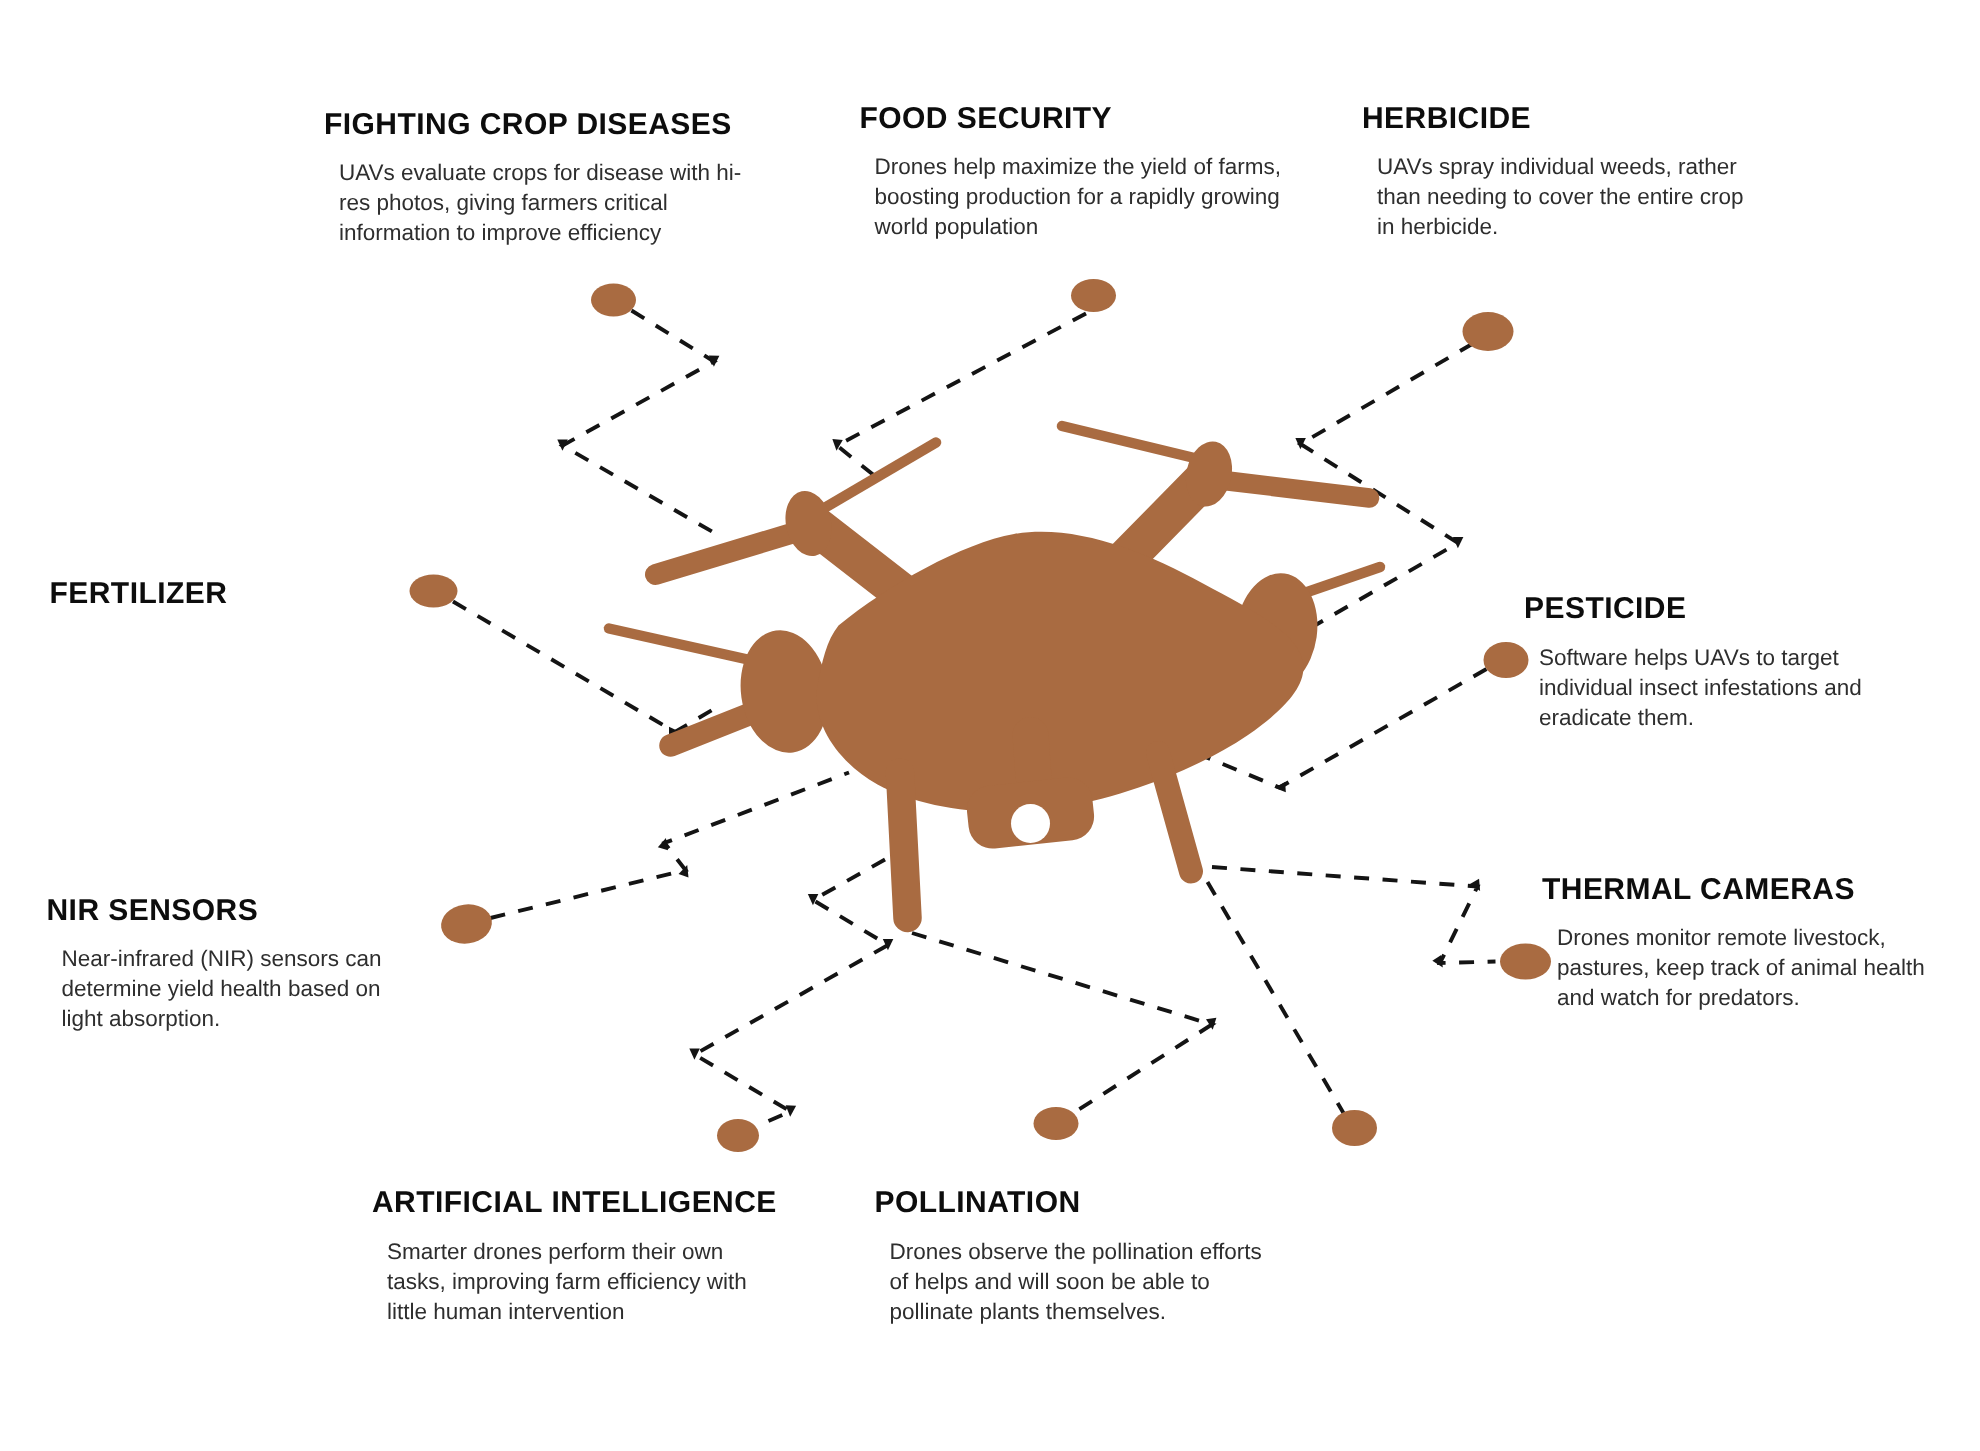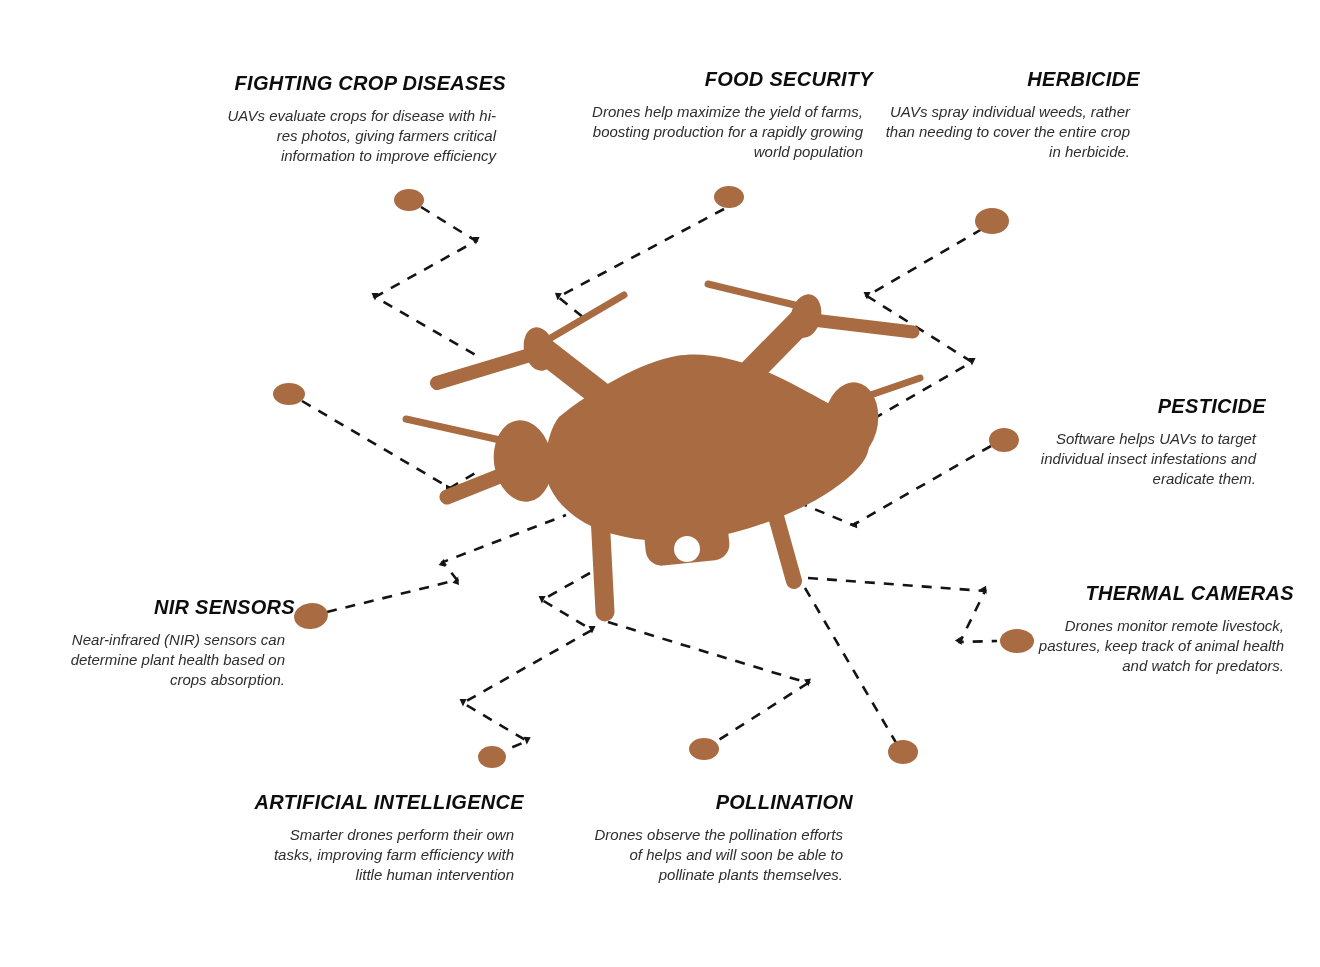--- a/index.html
+++ b/index.html
@@ -7,21 +7,21 @@
     --line:#141414;
     --heading-text:#0d0d0d;
     --body-text:#2e2e2e;
     --background:#ffffff;
   }
   *{margin:0;padding:0;box-sizing:border-box;}
   html,body{width:1320px;height:967px;background:var(--background);
     font-family:"Liberation Sans","DejaVu Sans",sans-serif;overflow:hidden;}
   .stage{position:relative;width:1320px;height:967px;background:var(--background);}
   svg.canvas{position:absolute;left:0;top:0;color:var(--line);}
-  .label-block{position:absolute;text-align:right;font-style:italic;}
+  .label-block{position:absolute;text-align:left;}
   .label-block h2{
     font-size:20px;font-weight:bold;color:var(--heading-text);
     letter-spacing:.3px;margin:0 0 11px 0;line-height:1.15;
   }
   .label-block p{
     font-size:15px;color:var(--body-text);line-height:1.33;margin:10px;
   }
   .dash{fill:none;stroke:var(--line);stroke-width:2.6;stroke-dasharray:10 9;}
   .accent{fill:var(--accent);}
   .accent-stroke{stroke:var(--accent);fill:none;stroke-linecap:round;}
@@ -98,36 +98,37 @@
   <div class="label-block" style="left:216px;top:72px;width:290px">
     <h2>FIGHTING CROP DISEASES</h2>
     <p>UAVs evaluate crops for disease with hi-res photos, giving farmers critical information to improve efficiency</p>
   </div>
 
   <div class="label-block" style="left:573px;top:68px;width:300px">
     <h2>FOOD SECURITY</h2>
     <p>Drones help maximize the yield of farms, boosting production for a rapidly growing world population</p>
   </div>
 
-  <div class="label-block" style="left:870px;top:68px;width:270px">
+  <div class="label-block" style="left:908px;top:68px;width:270px">
     <h2>HERBICIDE</h2>
     <p>UAVs spray individual weeds, rather than needing to cover the entire crop in herbicide.</p>
   </div>
 
   <div class="label-block" style="left:33px;top:385px;width:260px">
+    <h2>FERTILIZER</h2>
   </div>
 
   <div class="label-block" style="left:1016px;top:395px;width:250px">
     <h2>PESTICIDE</h2>
     <p>Software helps UAVs to target individual insect infestations and eradicate them.</p>
   </div>
 
   <div class="label-block" style="left:31px;top:596px;width:264px">
     <h2>NIR SENSORS</h2>
-    <p>Near-infrared (NIR) sensors can determine plant health based on crops absorption.</p>
+    <p>Near-infrared (NIR) sensors can determine yield health based on light absorption.</p>
   </div>
 
   <div class="label-block" style="left:1028px;top:582px;width:266px">
     <h2>THERMAL CAMERAS</h2>
     <p>Drones monitor remote livestock, pastures, keep track of animal health and watch for predators.</p>
   </div>
 
   <div class="label-block" style="left:248px;top:791px;width:276px">
     <h2>ARTIFICIAL INTELLIGENCE</h2>
     <p>Smarter drones perform their own tasks, improving farm efficiency with little human intervention</p>

